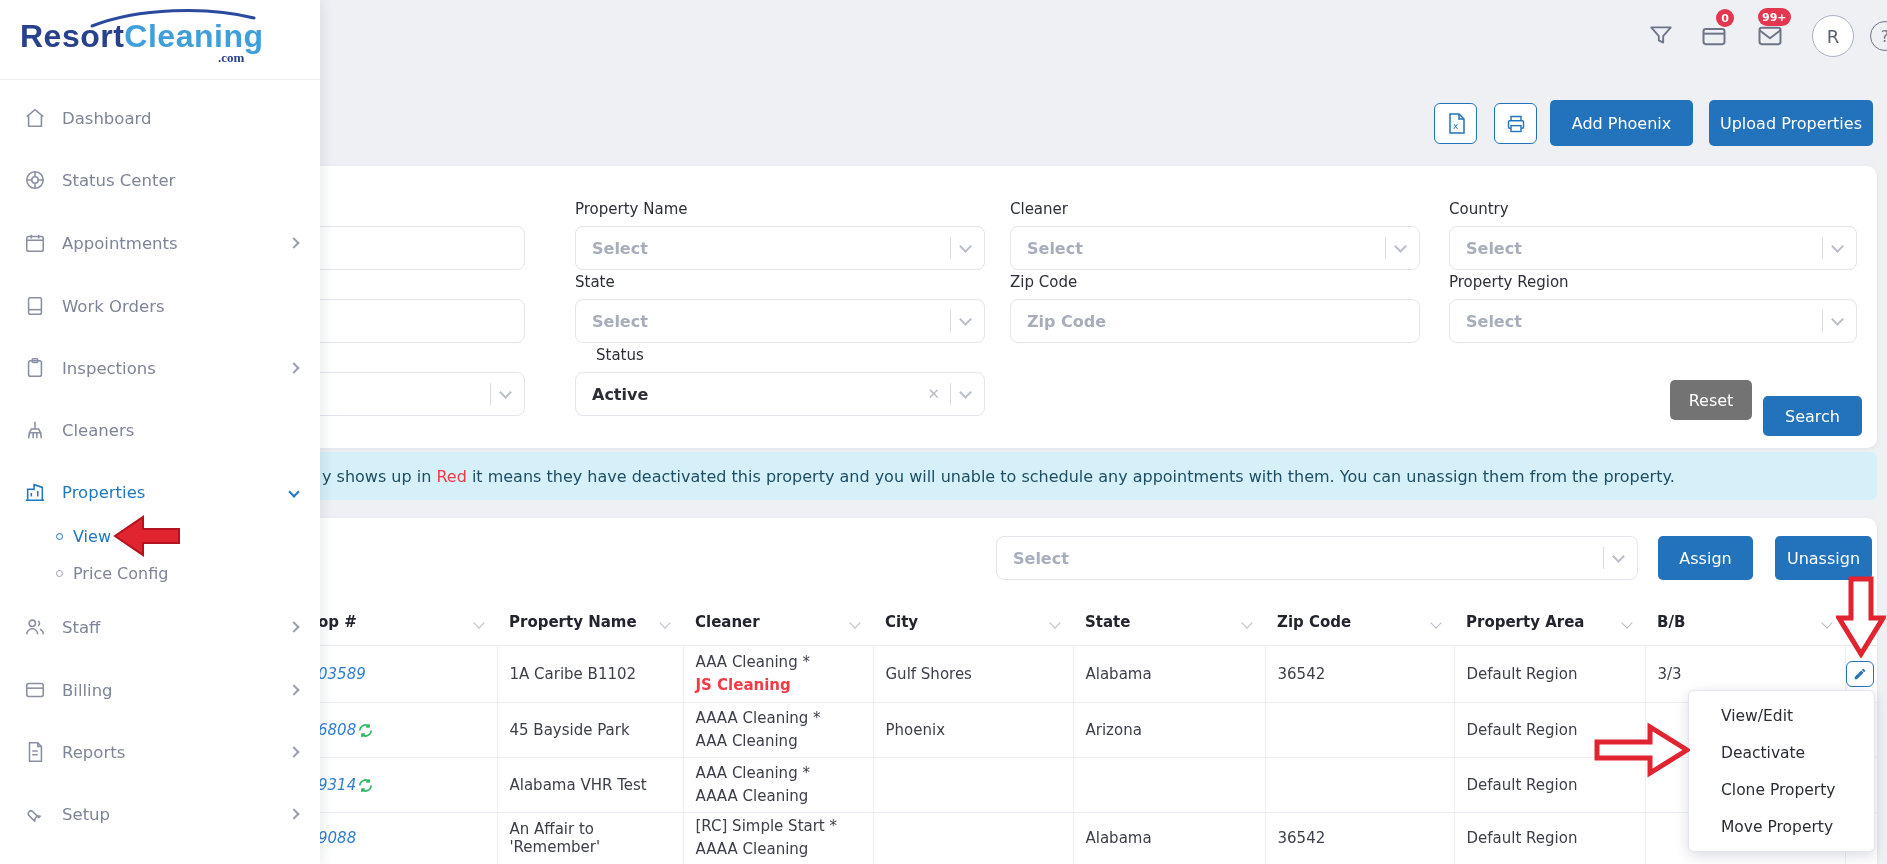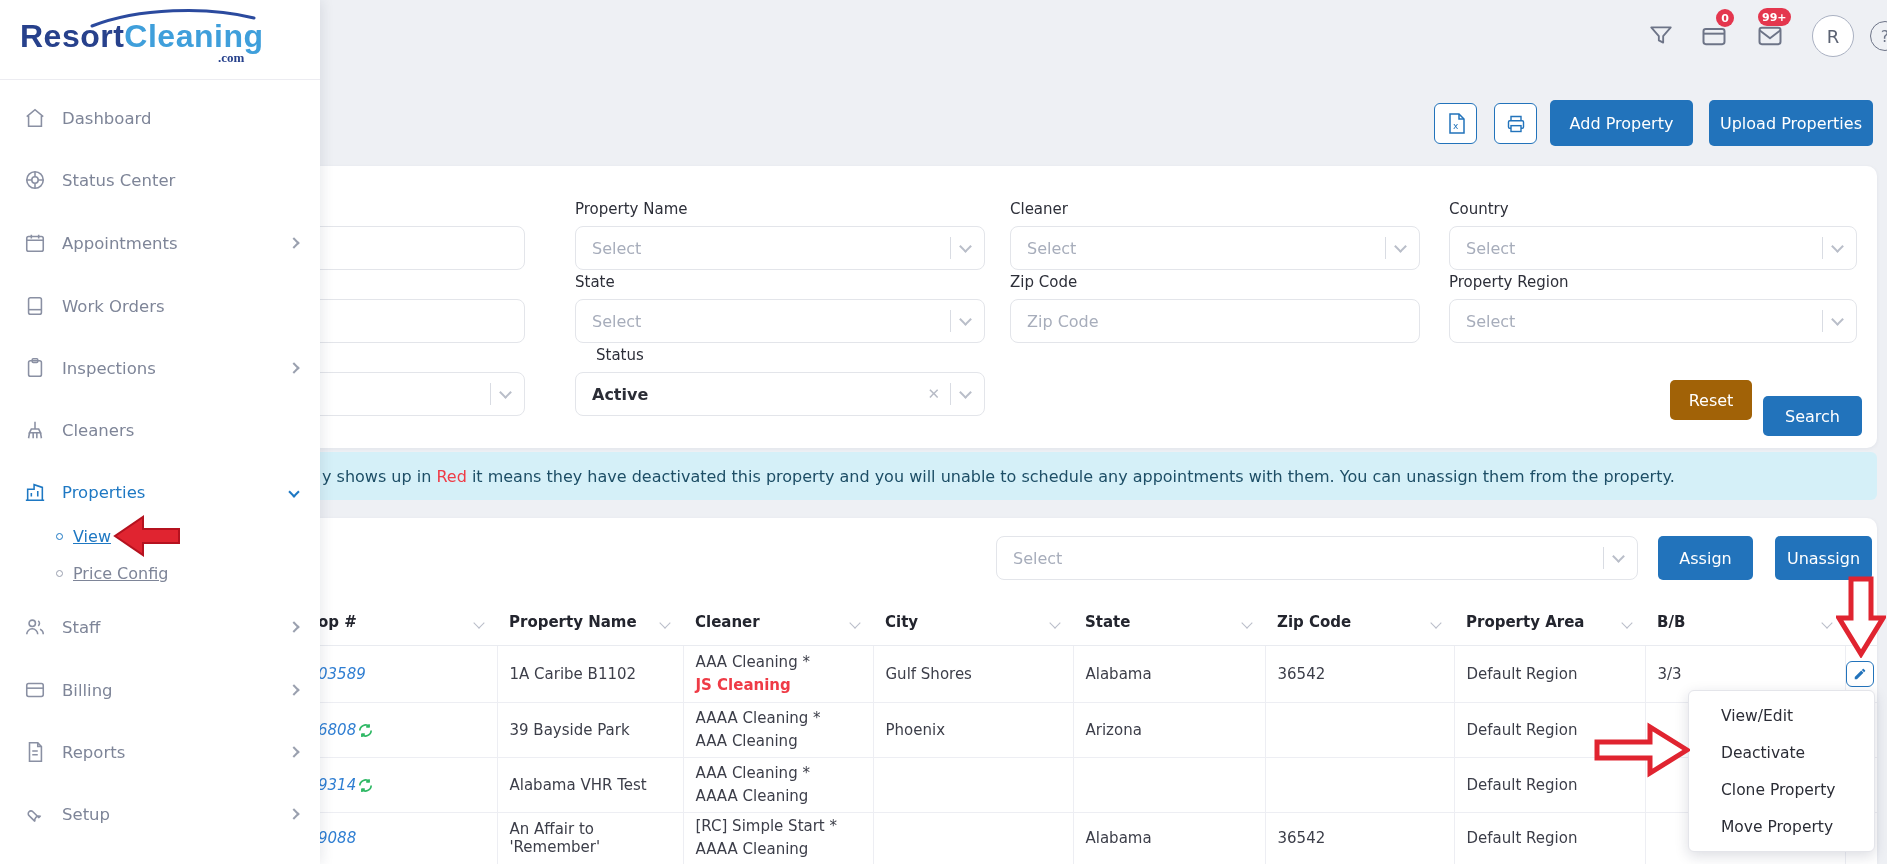--- a/index.html
+++ b/index.html
@@ -15,21 +15,21 @@
   .logo-resort { color:#27418c; font-weight:bold; }
   .logo-cleaning { color:#3f9fdb; font-weight:bold; }
   .logo-com { position:absolute; left:218px; top:50px; font-family:"Liberation Serif", serif;
               font-size:13px; color:#27418c; font-weight:bold; }
   .logo-swoosh { position:absolute; left:88px; top:6px; }
   .side-item { position:absolute; left:0; width:320px; height:40px; display:flex; align-items:center;
                color:#7e8598; font-size:16.5px; cursor:pointer; }
   .side-item .ic { width:22px; height:22px; margin-left:24px; margin-right:16px; flex:0 0 22px; }
   .side-item.active { color:#1e78c3; }
   .side-sub { position:absolute; left:0; width:320px; height:34px; display:flex; align-items:center;
-              color:#7e8598; font-size:16px; cursor:pointer;text-decoration:underline; }
+              color:#7e8598; font-size:16px; cursor:pointer; }
   .side-sub .dot { width:7px; height:7px; border:1.5px solid #9aa0af; border-radius:50%; margin-left:56px; margin-right:10px; }
   .side-sub.active { color:#1e78c3; }
   .side-sub.active .dot { border-color:#1e78c3; }
   .chev { display:inline-block; width:8px; height:8px; border-right:2px solid #9aa0af; border-bottom:2px solid #9aa0af; }
   .chev.right { transform:rotate(-45deg); }
   .chev.down  { transform:rotate(45deg); }
   .side-chev { position:absolute; right:22px; }
   .side-chev.blue { border-color:#1e78c3; }
 
   
@@ -49,21 +49,21 @@
               border-radius:6px; display:flex; align-items:center; justify-content:center; color:#2273bb; cursor:pointer; }
   .btn { position:absolute; border:none; border-radius:5px; color:#fff; background:#2273bb;
          font-size:16px; font-family:inherit; cursor:pointer; }
 
   
   .filter-card { position:absolute; left:0; top:166px; width:1877px; height:282px; background:#fff;
                  border-radius:10px; box-shadow:0 1px 4px rgba(20,30,60,.06); }
   .flabel { position:absolute; font-size:15px; color:#2d2f39; }
   .field { position:absolute; height:44px; background:#fff; border:1px solid #e3e5ea; border-radius:8px;
            display:flex; align-items:center; font-size:16px; cursor:pointer; }
-  .field .ph { color:#a7adbb; margin-left:16px; }
+  .field .ph { color:#a7adbb; margin-left:16px;font-weight:bold; }
   .field .val { color:#2b2d36; font-weight:600; margin-left:16px; }
   .field .right-ctl { margin-left:auto; display:flex; align-items:center; gap:10px; padding-right:14px; color:#c3c7d1; }
   .field .bar { width:1px; height:22px; background:#d9dce3; }
   .field .x { font-size:15px; color:#b7bbc6; }
   .schev { display:inline-block; width:9px; height:9px; border-right:2px solid #b9bec9; border-bottom:2px solid #b9bec9;
            transform:rotate(45deg); margin-top:-4px; }
 
   
   .banner { position:absolute; left:0; top:452px; width:1877px; height:48px; background:#d5f0f8; border-radius:6px;
             display:flex; align-items:center; font-size:16px; color:#1d4e66; }
@@ -131,21 +131,21 @@
       <text x="7" y="16" font-size="9" fill="currentColor" stroke="none" font-family="DejaVu Sans">x</text>
     </svg>
 </div>
 <div class="icon-btn" style="left:1494px">
   <svg width="20" height="20" viewBox="0 0 24 24" fill="none" stroke="currentColor" stroke-width="1.7">
       <path d="M6 8V3h12v5"></path>
       <rect x="3" y="8" width="18" height="9" rx="1.5"></rect>
       <rect x="6" y="14" width="12" height="7" fill="#fff"></rect>
     </svg>
 </div>
-<button class="btn" style="left:1550px; top:100px; width:143px; height:46px">Add Property</button>
+<button class="btn" style="left:1550px; top:100px; width:143px; height:46px">Add Phoenix</button>
 <button class="btn" style="left:1709px; top:100px; width:164px; height:46px">Upload Properties</button>
 
 <div class="filter-card">
 
   <div class="field" style="left:140px; top:60px; width:385px"></div>
   <div class="field" style="left:140px; top:133px; width:385px"></div>
   <div class="field" style="left:140px; top:206px; width:385px">
     <span class="right-ctl">
         <span class="bar"></span>
         <span class="schev"></span>
@@ -201,21 +201,21 @@
   </div>
   <div class="flabel" style="left:1449px; top:107px">Property Region</div>
   <div class="field" style="left:1449px; top:133px; width:408px">
     <span class="ph">Select</span>
     <span class="right-ctl">
         <span class="bar"></span>
         <span class="schev"></span>
       </span>
   </div>
 
-  <button class="btn" style="left:1670px; top:214px; width:82px; height:40px; background:#a16207">Reset</button>
+  <button class="btn" style="left:1670px; top:214px; width:82px; height:40px; background:#737373">Reset</button>
   <button class="btn" style="left:1763px; top:230px; width:99px; height:40px">Search</button>
 </div>
 
 <div class="banner">
   <span class="txt"><span>y shows up in </span><span class="red">Red</span><span> it means they have deactivated this property and you will unable to schedule any appointments with them. You can unassign them from the property.</span></span>
 </div>
 
 <div class="table-card"></div>
 
 <div class="field abs assignbar-select">
@@ -272,21 +272,21 @@
           </div>
         </td>
   </tr>
   <tr class="r" style="height:55px">
     <td class="c-prop"><a class="plink">6808</a><svg class="sync" width="17" height="17" viewBox="0 0 24 24" fill="none" stroke="#2eb864" stroke-width="2.4">
             <path d="M20 12a8 8 0 0 1-13.6 5.4"></path>
             <path d="M4 12a8 8 0 0 1 13.6-5.4"></path>
             <path d="M17 3v4h-4" stroke-linejoin="round"></path>
             <path d="M7 21v-4h4" stroke-linejoin="round"></path>
           </svg></td>
-    <td>39 Bayside Park</td>
+    <td>45 Bayside Park</td>
     <td class="cl2">
           <div>AAAA Cleaning *</div>
           <div>AAA Cleaning</div>
         </td>
     <td>Phoenix</td>
     <td>Arizona</td>
     <td></td>
     <td>Default Region</td>
     <td></td>
     <td style="padding:0"></td>

